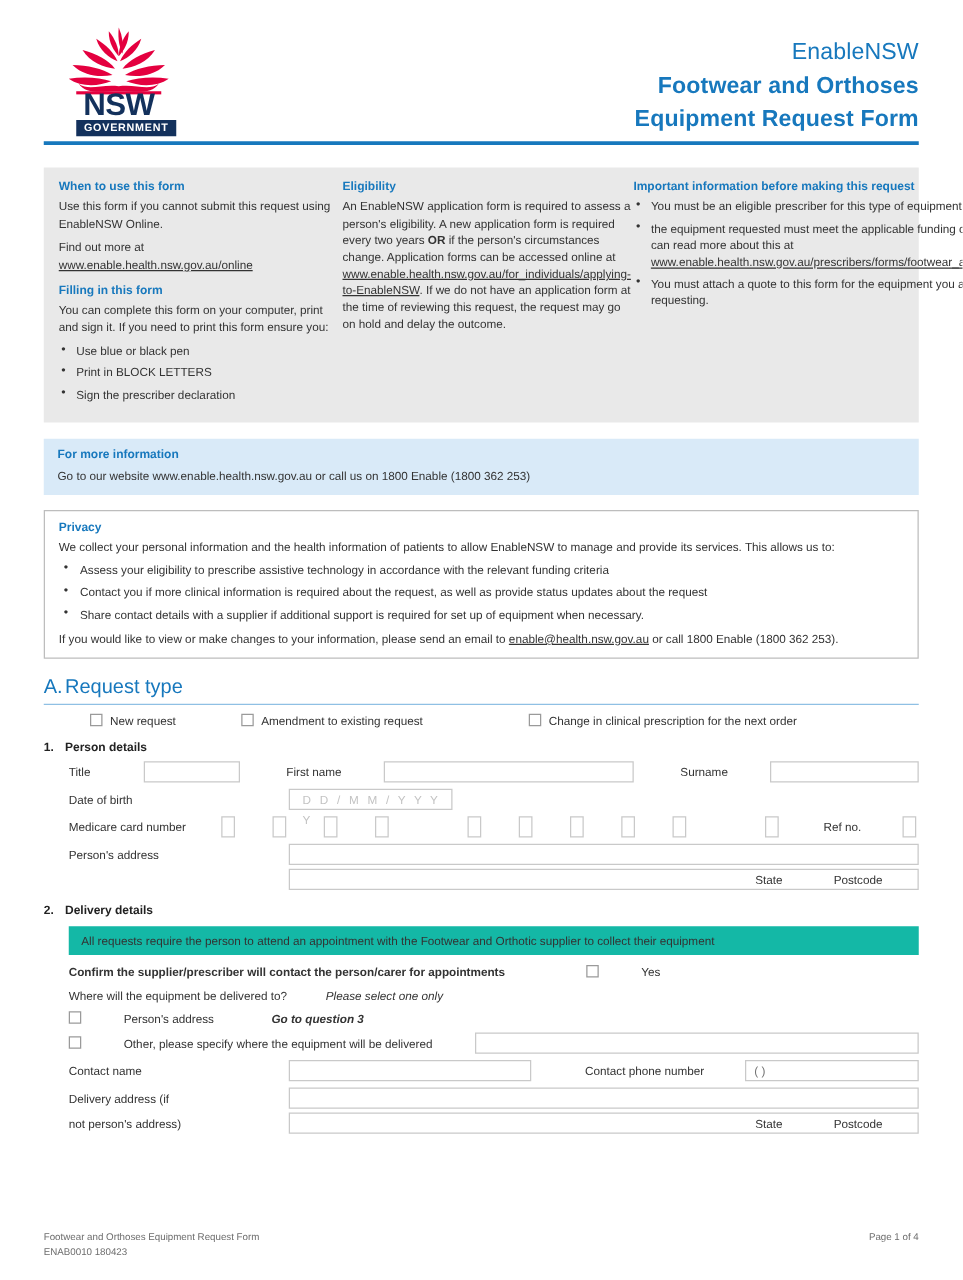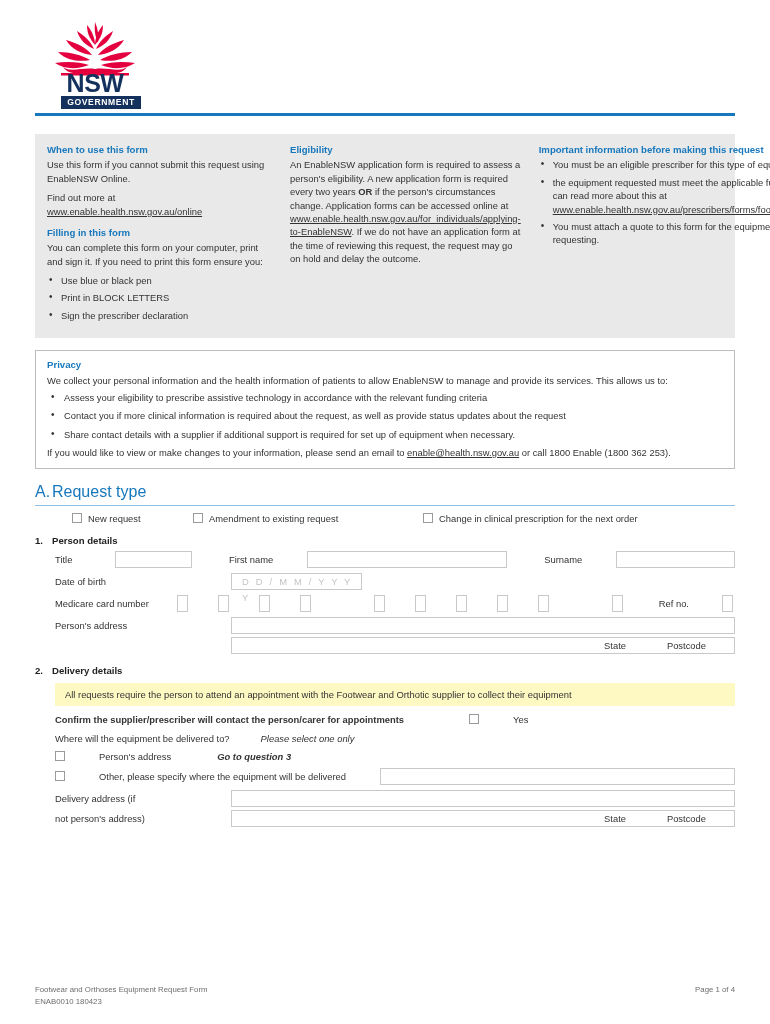--- a/index.html
+++ b/index.html
@@ -22,21 +22,21 @@
   .titleblock .t1 { font-size: 18.5px; font-weight: normal; line-height: 1.45; letter-spacing: .1px; }
   .titleblock .t2, .titleblock .t3 { font-size: 18.5px; font-weight: bold; line-height: 1.45; letter-spacing: .1px; }
   .headrule { position: absolute; left: 35px; right: 35px; top: 113px; height: 3px; background: #1778bd; }
 
   
   .greybox {
     margin-top: 16px;
     background: #e9e9e9;
     display: flex;
     padding: 10px 12px 12px 12px;
-    gap: 18px;
+    gap: 2px;
   }
   .col { flex: 1 1 0; }
   .col.c1 { flex: 0 0 225px; }
   .col.c2 { flex: 0 0 225px; }
   .col.c3 { flex: 1 1 auto; }
   .ch { color: #1778bd; font-weight: bold; font-size: 9.6px; margin: 0 0 2px 0; line-height: 1.3; }
   .ch.sp { margin-top: 9px; }
   .cp { margin: 0 0 6px 0; line-height: 1.42; font-size: 9.4px; }
   .cp:last-child { margin-bottom: 0; }
   a.u, .u { text-decoration: underline; color: #333; }
@@ -80,21 +80,21 @@
 
   .mcb { width: 17px; height: 17px; border: 1px solid #c9c9c9; background: #fff; margin-right: 2px; }
   .mcgap { width: 8px; }
 
   .addrline { border: 1px solid #c9c9c9; height: 17px; background: #fff; }
   .statepost { position: relative; border: 1px solid #c9c9c9; height: 17px; background: #fff; }
   .statepost .sl { position: absolute; right: 108px; top: 2px; font-size: 9.4px; }
   .statepost .pl { position: absolute; right: 28px; top: 2px; font-size: 9.4px; }
 
   
-  .noteblue { background: #fef9c3; padding: 6px 10px; margin-top: 7px; font-size: 9.4px; }
+  .noteblue { background: #14b8a6; padding: 6px 10px; margin-top: 7px; font-size: 9.4px; }
   .bold { font-weight: bold; }
   .ital { font-style: italic; }
   .bi { font-weight: bold; font-style: italic; }
 
   
   .footer { position: absolute; left: 35px; right: 35px; bottom: 16px; display: flex; justify-content: space-between; color: #6d6d6d; font-size: 7.8px; line-height: 1.55; }
 </style>
 </head>
 <body>
 
@@ -116,20 +116,25 @@
           <path d="M6 45 C18 43 31 44 40 47 C30 51 16 52 6 45 Z"></path>
           <path d="M86 45 C76 52 62 51 52 47 C61 44 74 43 86 45 Z"></path>
           <path d="M14 49 C22 55 33 49 46 51 C59 49 70 55 78 49 C72 58 60 55 46 55 C32 55 20 58 14 49 Z"></path>
         </g>
         <rect x="12" y="55" width="68" height="2.5" fill="#e4003f"></rect>
         <text x="46" y="74" font-family="'Liberation Sans',sans-serif" font-size="25" font-weight="bold" fill="#13315c" text-anchor="middle" letter-spacing="-0.5">NSW</text>
         <rect x="12" y="76" width="68" height="0" fill="#13315c"></rect>
       </svg>
       <div style="background:#13315c;color:#fff;font-size:8.6px;font-weight:bold;letter-spacing:.6px;text-align:center;width:80px;margin-left:12px;margin-top:-2px;padding:1px 0 1.5px 0;">GOVERNMENT</div>
     </div>
+    <div class="titleblock">
+      <div class="t1">EnableNSW</div>
+      <div class="t2">Footwear and Orthoses</div>
+      <div class="t3">Equipment Request Form</div>
+    </div>
   </div>
   <div class="headrule"></div>
 
   <div class="greybox">
 
     <div class="col c1">
       <p class="ch">When to use this form</p>
       <p class="cp">Use this form if you cannot submit this request using EnableNSW Online.</p>
       <p class="cp"><span>Find out more at </span><span class="u">www.enable.health.nsw.gov.au/online</span></p>
       <p class="ch sp">Filling in this form</p>
@@ -149,20 +154,24 @@
     <div class="col c3">
       <p class="ch">Important information before making this request</p>
       <ul class="bl">
         <li><span>You must be an eligible prescriber for this type of equipment </span></li>
         <li><span>the equipment requested must meet the applicable funding criteria. You can read more about this at </span><span class="u">www.enable.health.nsw.gov.au/prescribers/forms/footwear_and_orthotics</span></li>
         <li>You must attach a quote to this form for the equipment you are requesting.</li>
       </ul>
     </div>
   </div>
 
+  <div class="infobox">
+    <p class="ch">For more information</p>
+    <p class="cp">Go to our website www.enable.health.nsw.gov.au or call us on 1800 Enable (1800 362 253)</p>
+  </div>
 
   <div class="privacy">
     <p class="ch">Privacy</p>
     <p class="cp">We collect your personal information and the health information of patients to allow EnableNSW to manage and provide its services. This allows us to:</p>
     <ul class="bl">
       <li>Assess your eligibility to prescribe assistive technology in accordance with the relevant funding criteria</li>
       <li>Contact you if more clinical information is required about the request, as well as provide status updates about the request</li>
       <li>Share contact details with a supplier if additional support is required for set up of equipment when necessary.</li>
     </ul>
     <p class="cp" style="margin-top:5px;margin-bottom:0;"><span>If you would like to view or make changes to your information, please send an email to </span><span class="u">enable@health.nsw.gov.au</span><span> or call 1800 Enable (1800 362 253).</span></p>
@@ -259,20 +268,28 @@
       <span class="cblabel">Person's address</span>
       <span class="cblabel bi" style="margin-left:18px;">Go to question 3</span>
     </div>
 
     <div class="frow indent" style="margin-top:6px;">
       <span class="cb"></span>
       <span class="cblabel">Other, please specify where the equipment will be delivered</span>
       <div class="fbox" style="flex:1 1 auto;margin-left:6px;"></div>
     </div>
 
+    <div class="frow indent">
+      <span class="flabel" style="width:148px;">Contact name</span>
+      <div class="fbox" style="width:194px;"></div>
+      <span class="flabel" style="margin-left:15px;">Contact phone number</span>
+      <div class="fbox" style="flex:1 1 auto;margin-left:5px;">
+        <div style="color:#707070;font-size:9.4px;line-height:16px;padding-left:6px;">(          )</div>
+      </div>
+    </div>
 
     <div class="frow indent">
       <div style="width:148px;">
         <div class="flabel">Delivery address (if</div>
       </div>
       <div class="addrline" style="flex:1 1 auto;"></div>
     </div>
 
     <div class="frow indent" style="margin-top:3px;">
       <div style="width:148px;">

